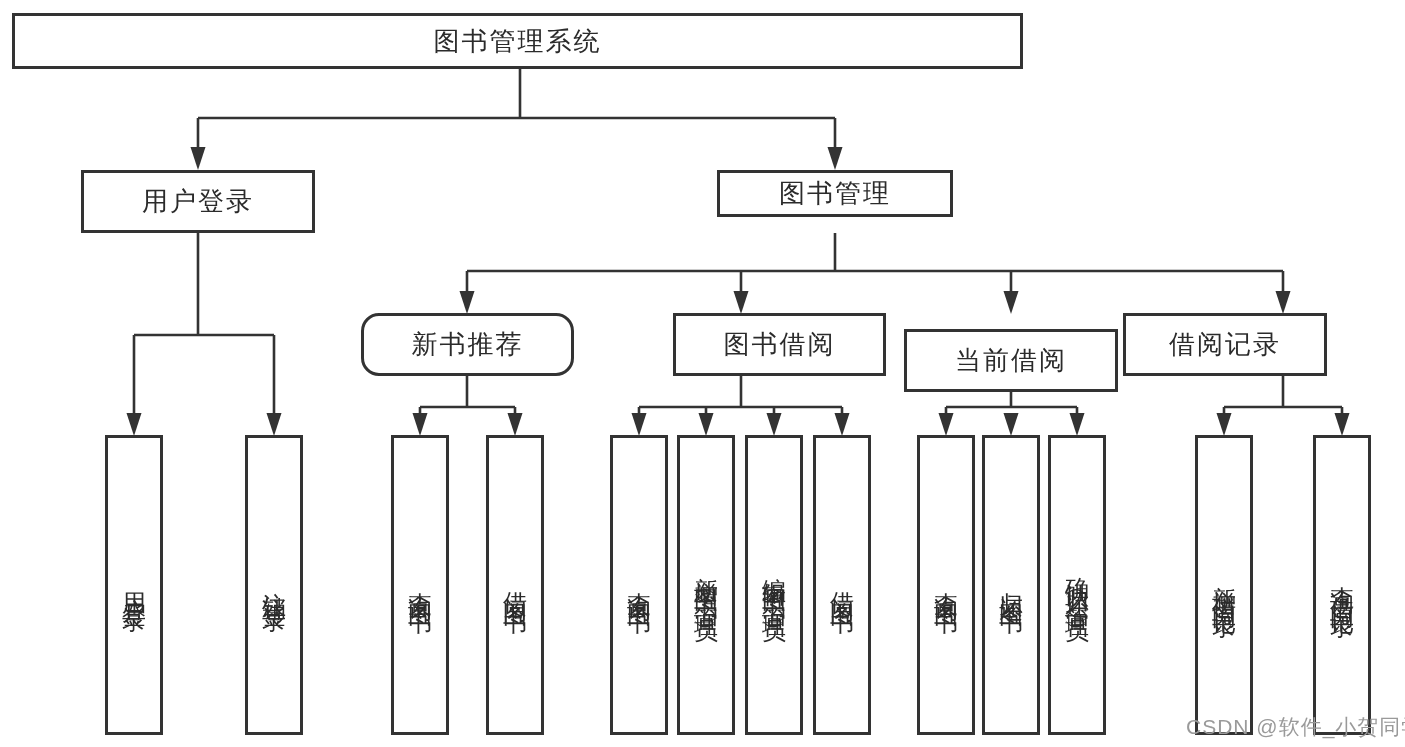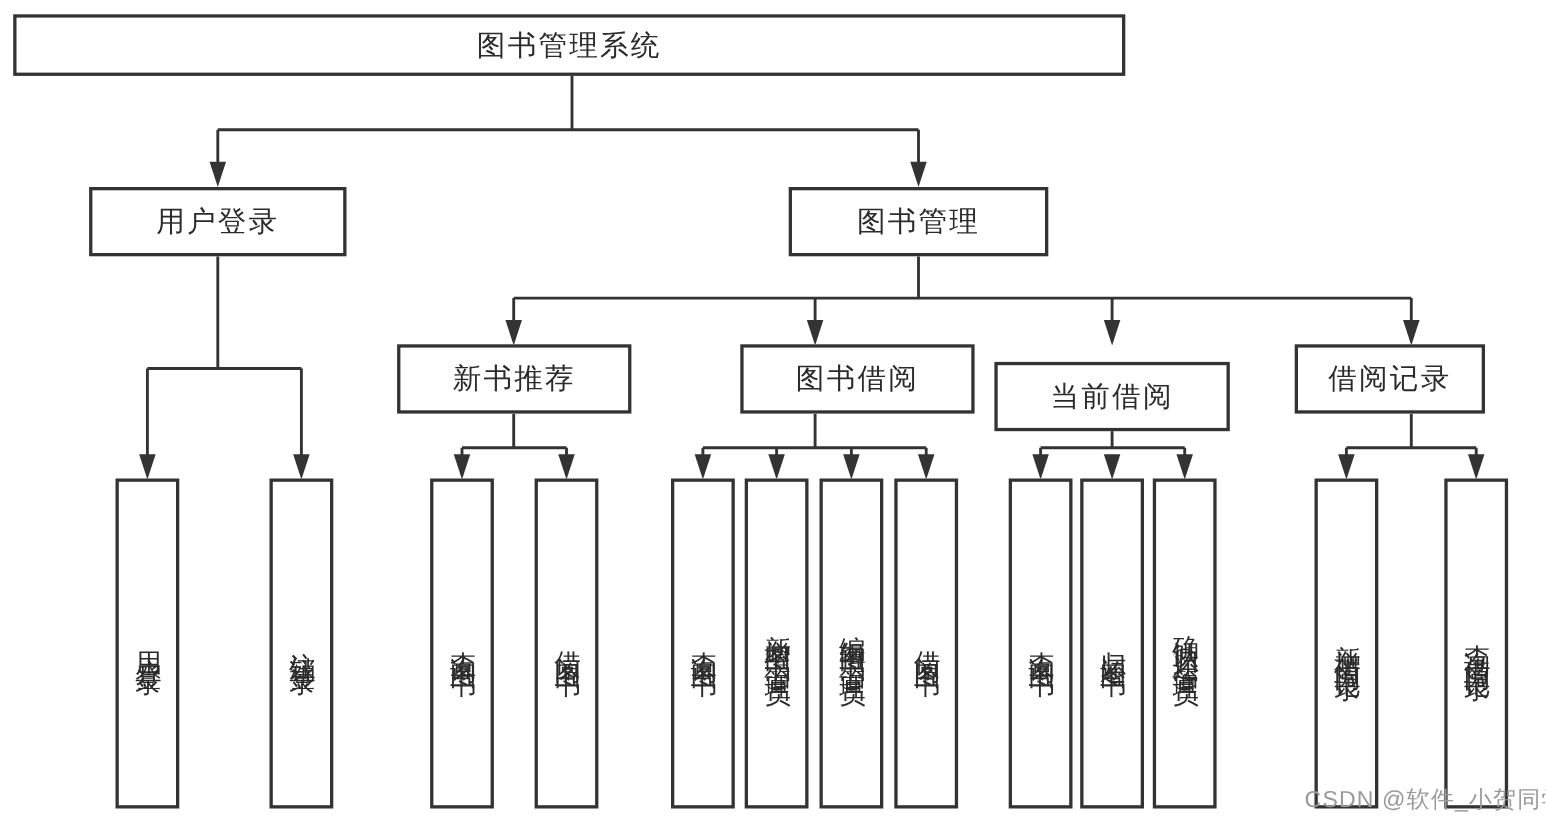--- a/index.html
+++ b/index.html
@@ -105,34 +105,34 @@
     </g>
   </svg>
 
   <div class="node h-node" style="left:12px; top:13px; width:1011px; height:56px;">
     <span>图书管理系统</span>
   </div>
 
   <div class="node h-node" style="left:81px; top:170px; width:234px; height:63px;">
     <span>用户登录</span>
   </div>
-  <div class="node h-node" style="left:717px; top:170px; width:236px; height:63px;">
+  <div class="node h-node" style="left:717px; top:170px; width:236px; height:47px;">
     <span>图书管理</span>
   </div>
 
-  <div class="node h-node" style="left:361px; top:313px; width:213px; height:63px;">
+  <div class="node h-node" style="left:361px; top:313px; width:213px; height:63px;border-radius:18px;">
     <span>新书推荐</span>
   </div>
   <div class="node h-node" style="left:634px; top:313px; width:213px; height:63px;margin-left:39px;">
     <span>图书借阅</span>
   </div>
   <div class="node h-node" style="left:904px; top:313px; width:214px; height:63px;margin-top:16px;">
     <span>当前借阅</span>
   </div>
-  <div class="node h-node" style="left:1177px; top:313px; width:173px; height:63px;">
+  <div class="node h-node" style="left:1123px; top:313px; width:204px; height:63px;">
     <span>借阅记录</span>
   </div>
 
   <div class="node v-node" style="left:105px; top:435px; width:58px; height:300px;">
     <span>用户登录</span>
   </div>
   <div class="node v-node" style="left:245px; top:435px; width:58px; height:300px;">
     <span>注销登录</span>
   </div>
 

